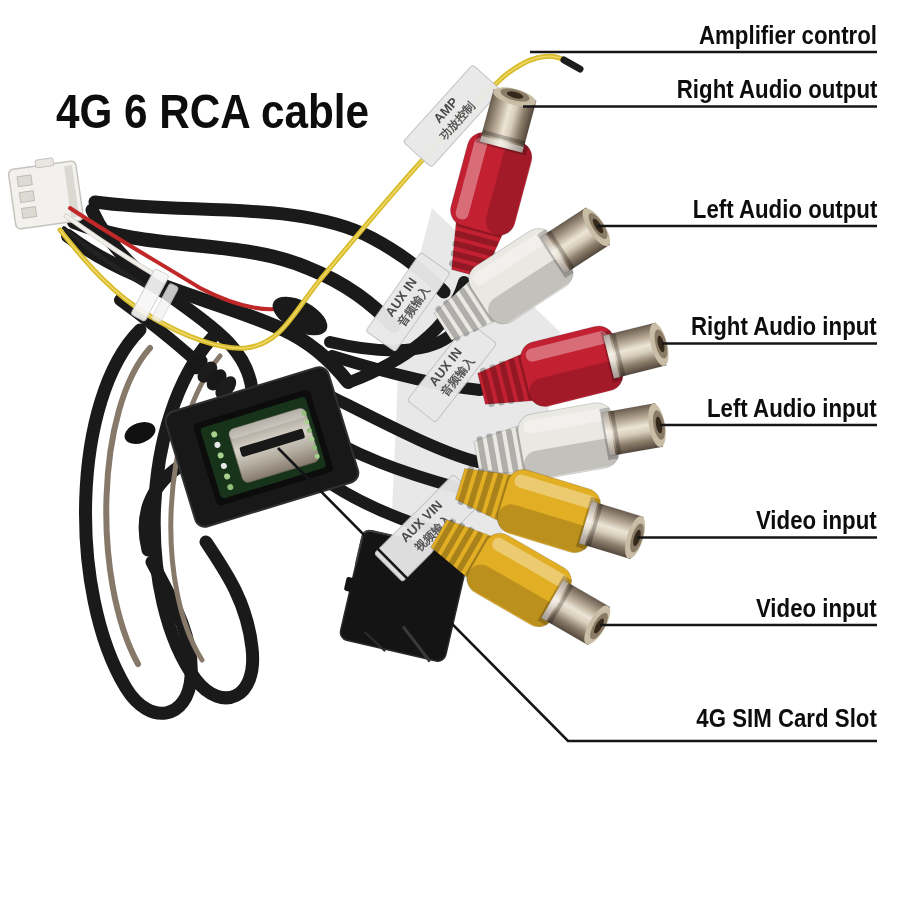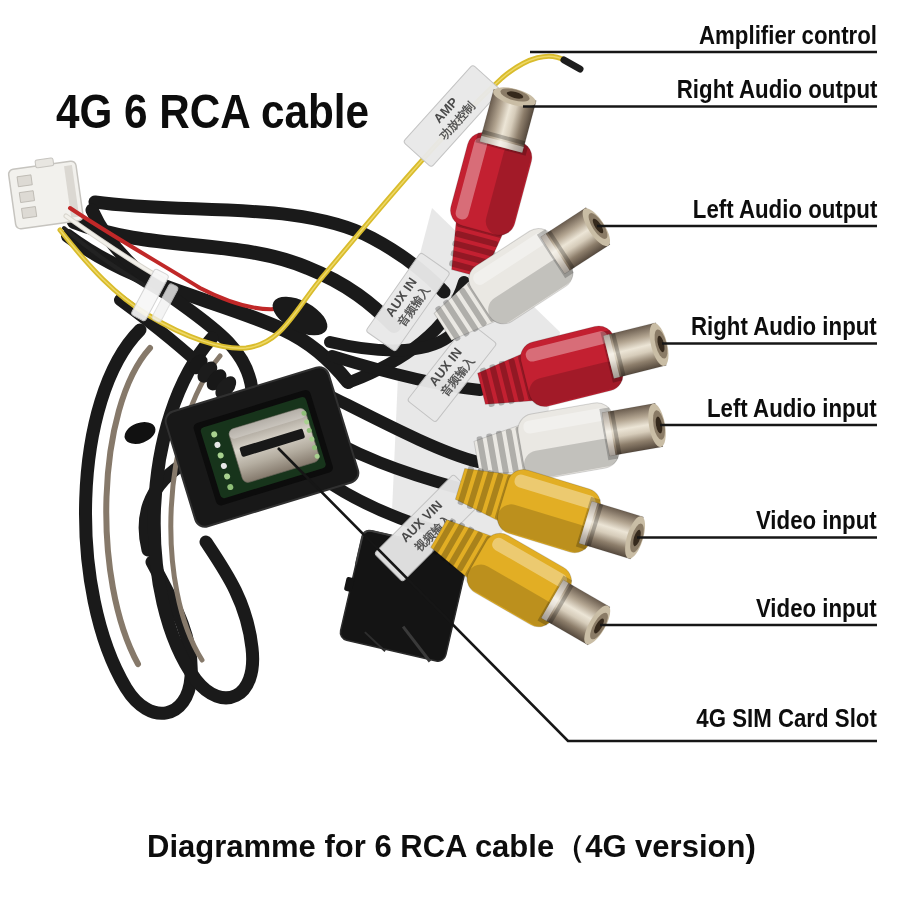--- a/index.html
+++ b/index.html
@@ -188,14 +188,13 @@
 
   <div class="callout c1">Amplifier control</div>
   <div class="callout c2">Right Audio output</div>
   <div class="callout c3">Left Audio output</div>
   <div class="callout c4">Right Audio input</div>
   <div class="callout c5">Left Audio input</div>
   <div class="callout c6">Video input</div>
   <div class="callout c7">Video input</div>
   <div class="callout c8">4G SIM Card Slot</div>
 
-  <div class="caption">Diagramme for 6 RCA cable（4G version)</div>
 </div>
 
 </body></html>

